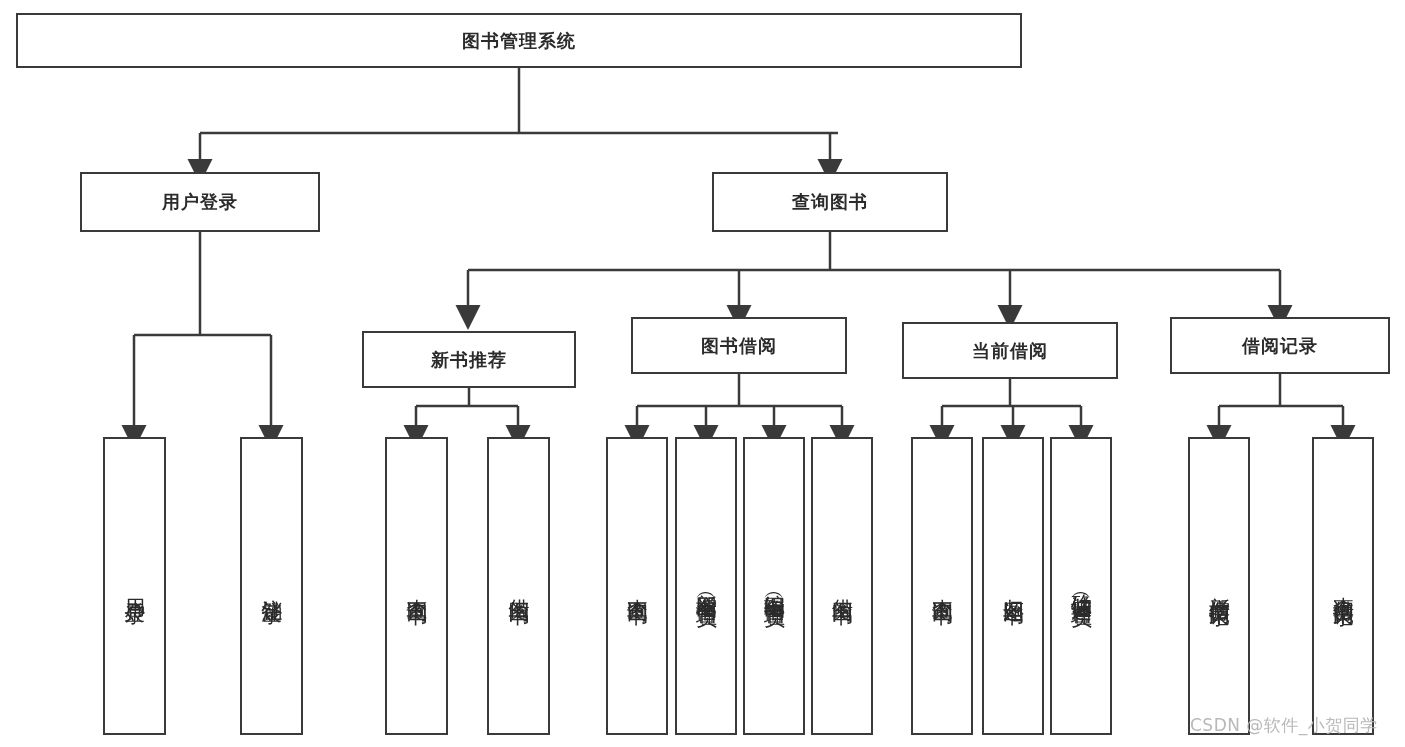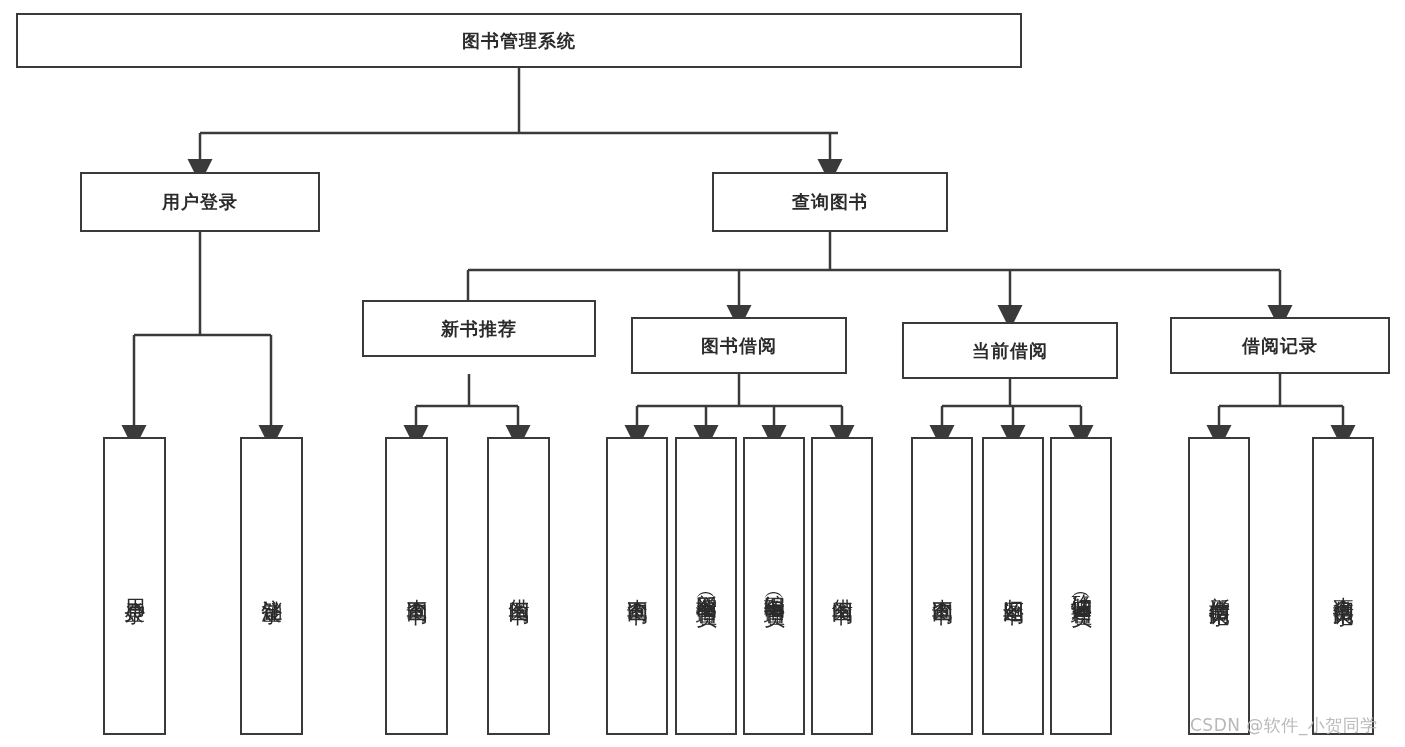--- a/index.html
+++ b/index.html
@@ -127,21 +127,21 @@
     <span>图书管理系统</span>
   </div>
 
   <div class="node node-h" style="left:80px; top:172px; width:240px; height:60px;">
     <span>用户登录</span>
   </div>
   <div class="node node-h" style="left:712px; top:172px; width:236px; height:60px;">
     <span>查询图书</span>
   </div>
 
-  <div class="node node-h" style="left:362px; top:300px; width:234px; height:57px;">
+  <div class="node node-h" style="left:362px; top:331px; width:214px; height:57px;">
     <span>新书推荐</span>
   </div>
   <div class="node node-h" style="left:631px; top:317px; width:216px; height:57px;">
     <span>图书借阅</span>
   </div>
   <div class="node node-h" style="left:902px; top:322px; width:216px; height:57px;">
     <span>当前借阅</span>
   </div>
   <div class="node node-h" style="left:1170px; top:317px; width:220px; height:57px;">
     <span>借阅记录</span>

